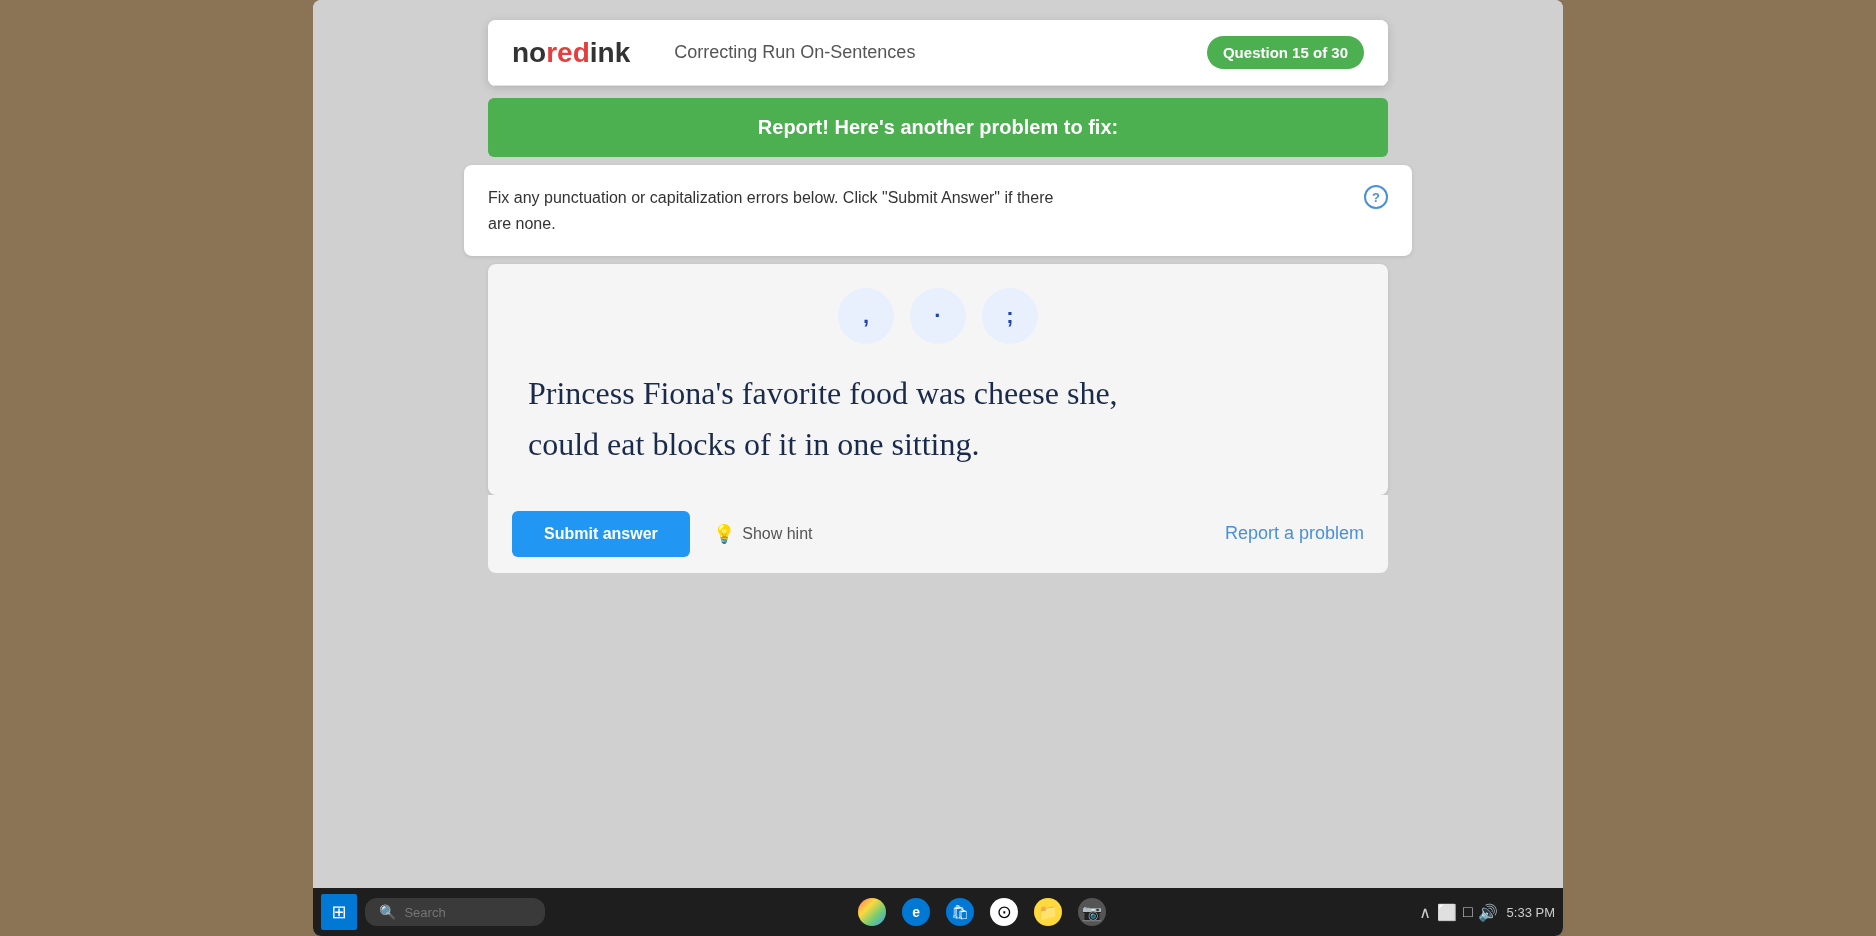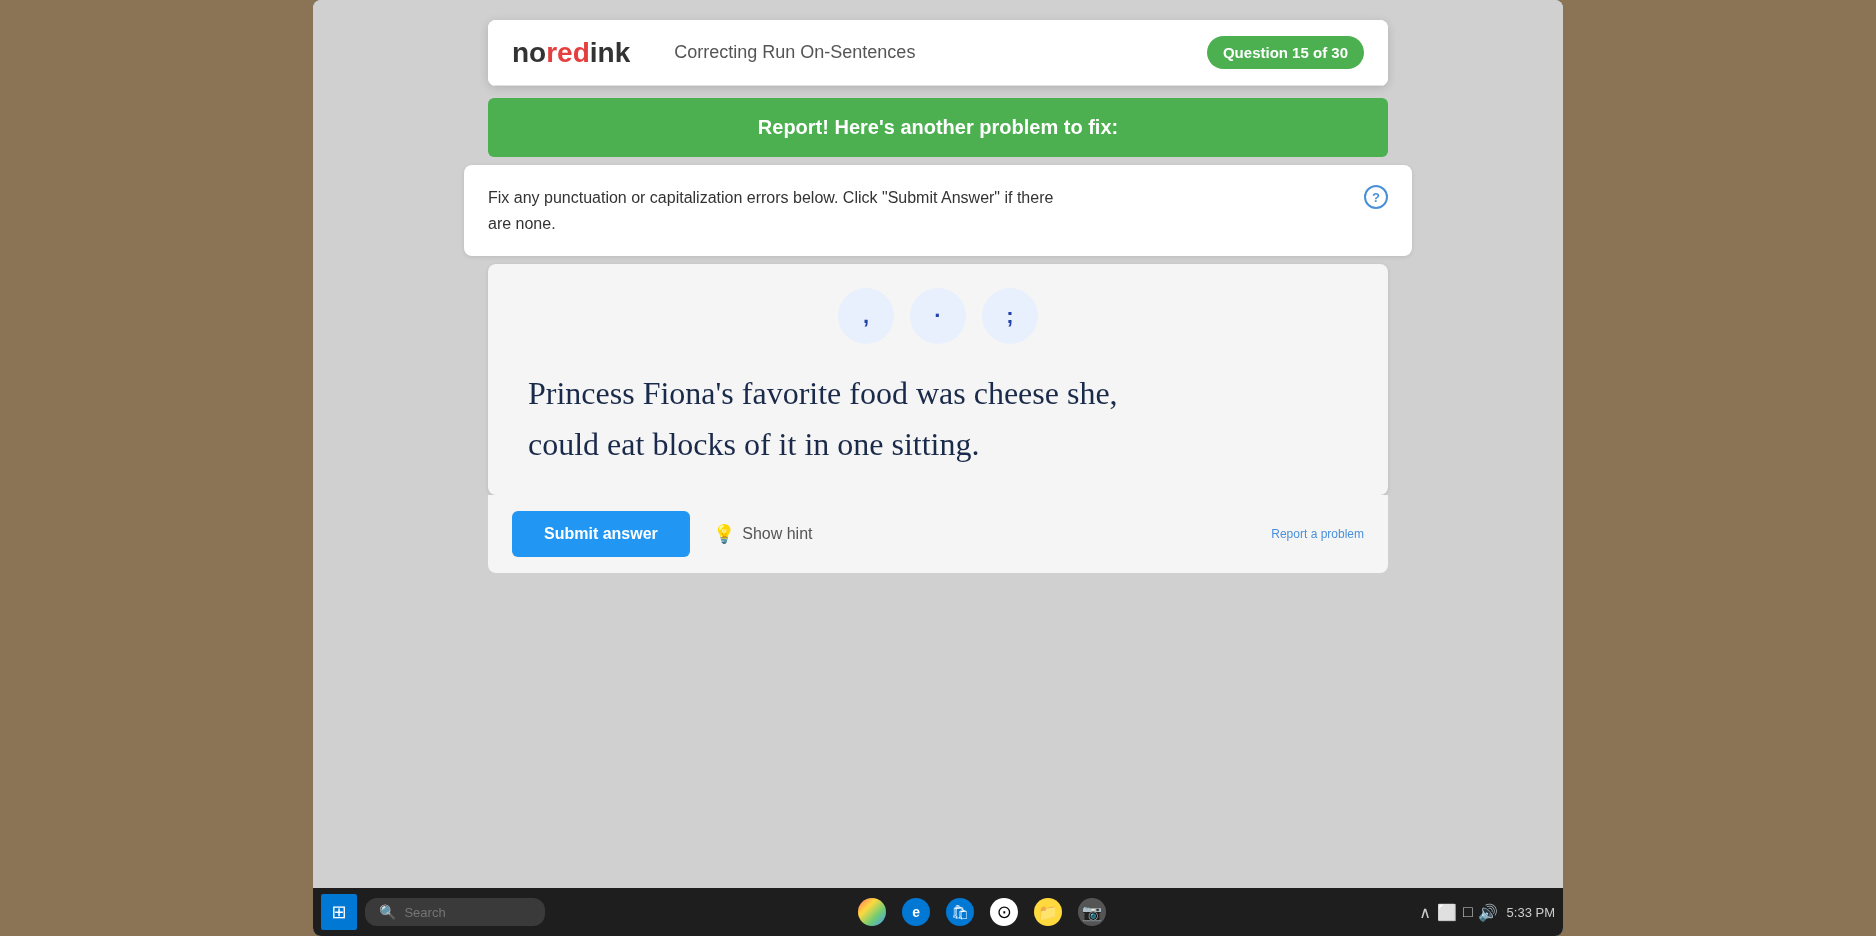--- a/index.html
+++ b/index.html
@@ -207,21 +207,21 @@
       text-decoration: none;
     }
 
     .hint-bulb {
       color: #f0b429;
       font-size: 18px;
     }
 
     .report-problem {
       color: #4a90d9;
-      font-size: 12px;
+      font-size: 18px;
       cursor: pointer;
       margin-left: auto;
       text-decoration: none;
     }
 
     .taskbar {
       background: #1e1e1e;
       height: 48px;
       display: flex;
       align-items: center;

